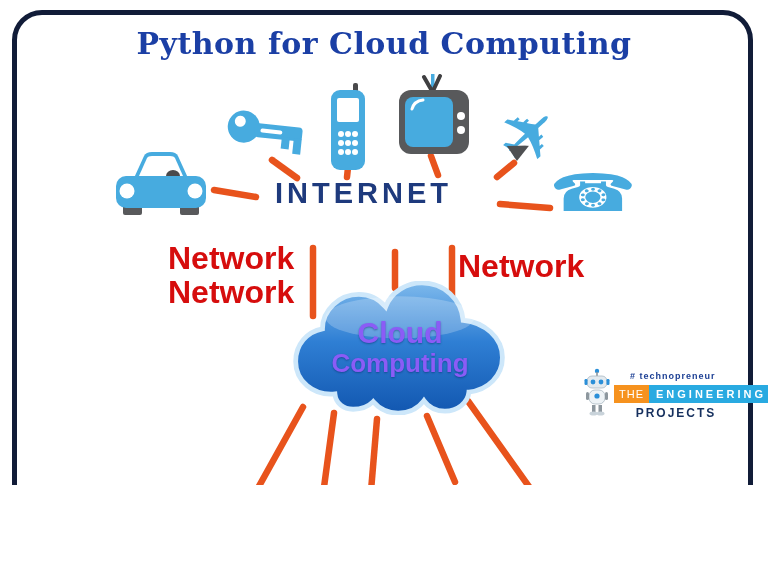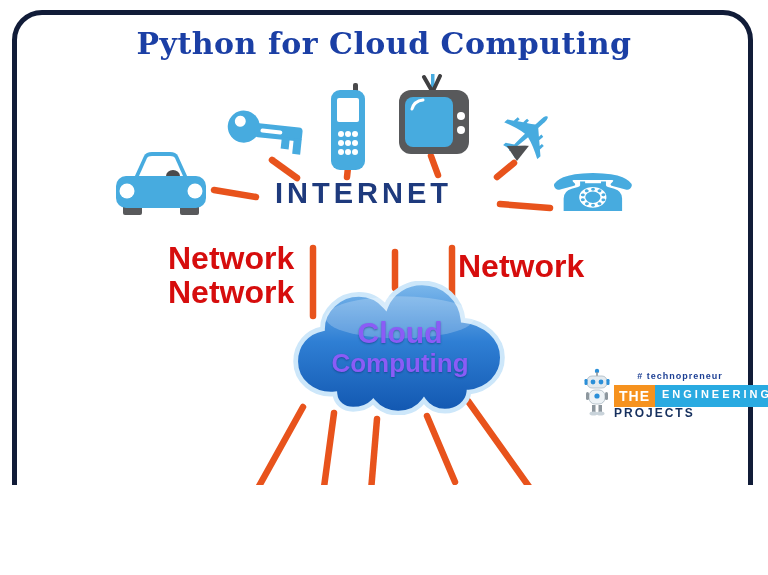--- a/index.html
+++ b/index.html
@@ -26,28 +26,28 @@
   .cloud-line2{font-size:26px;line-height:28px;}
   .glyph-icon{color:#47abdf;text-align:center;
               font-family:"DejaVu Sans",sans-serif;}
   .plane{left:486px;top:92px;width:86px;height:86px;font-size:72px;line-height:86px;
          transform:rotate(-42deg);}
   .plane-cone{left:506px;top:144px;width:22px;height:17px;background:#4f5052;
               clip-path:polygon(0 20%,100% 0,55% 100%);z-index:2;transform:rotate(8deg);}
   .telephone{left:546px;top:168px;width:94px;height:50px;font-size:52px;line-height:50px;
              transform:scaleX(1.35);}
   .logo{left:584px;top:366px;width:160px;height:62px;z-index:3;}
-  .logo-tagline{left:34px;top:5px;width:124px;text-align:center;color:#1c3f94;
+  .logo-tagline{left:46px;top:5px;width:124px;text-align:left;color:#1c3f94;
                 font-size:9px;font-weight:700;letter-spacing:1px;}
   .logo-row{left:30px;top:19px;display:flex;}
-  .logo-the{background:#f6921e;color:#fff;font-size:14px;font-weight:700;
+  .logo-the{background:#f6921e;color:#fff;font-size:11px;font-weight:400;
             padding:3px 5px;letter-spacing:1px;}
   .logo-eng{background:#29aae1;color:#fff;font-size:11px;font-weight:700;
             padding:3px 7px;letter-spacing:3px;}
-  .logo-projects{left:30px;top:40px;width:124px;text-align:left;color:#16305e;
+  .logo-projects{left:30px;top:40px;width:124px;text-align:center;color:#16305e;
                  font-size:12px;font-weight:700;letter-spacing:2px;}
   .device{z-index:2;}
 </style>
 </head>
 <body>
 
 <div class="canvas">
 
   <div class="abs frame"></div>
   <div class="abs pink-strip"></div>

